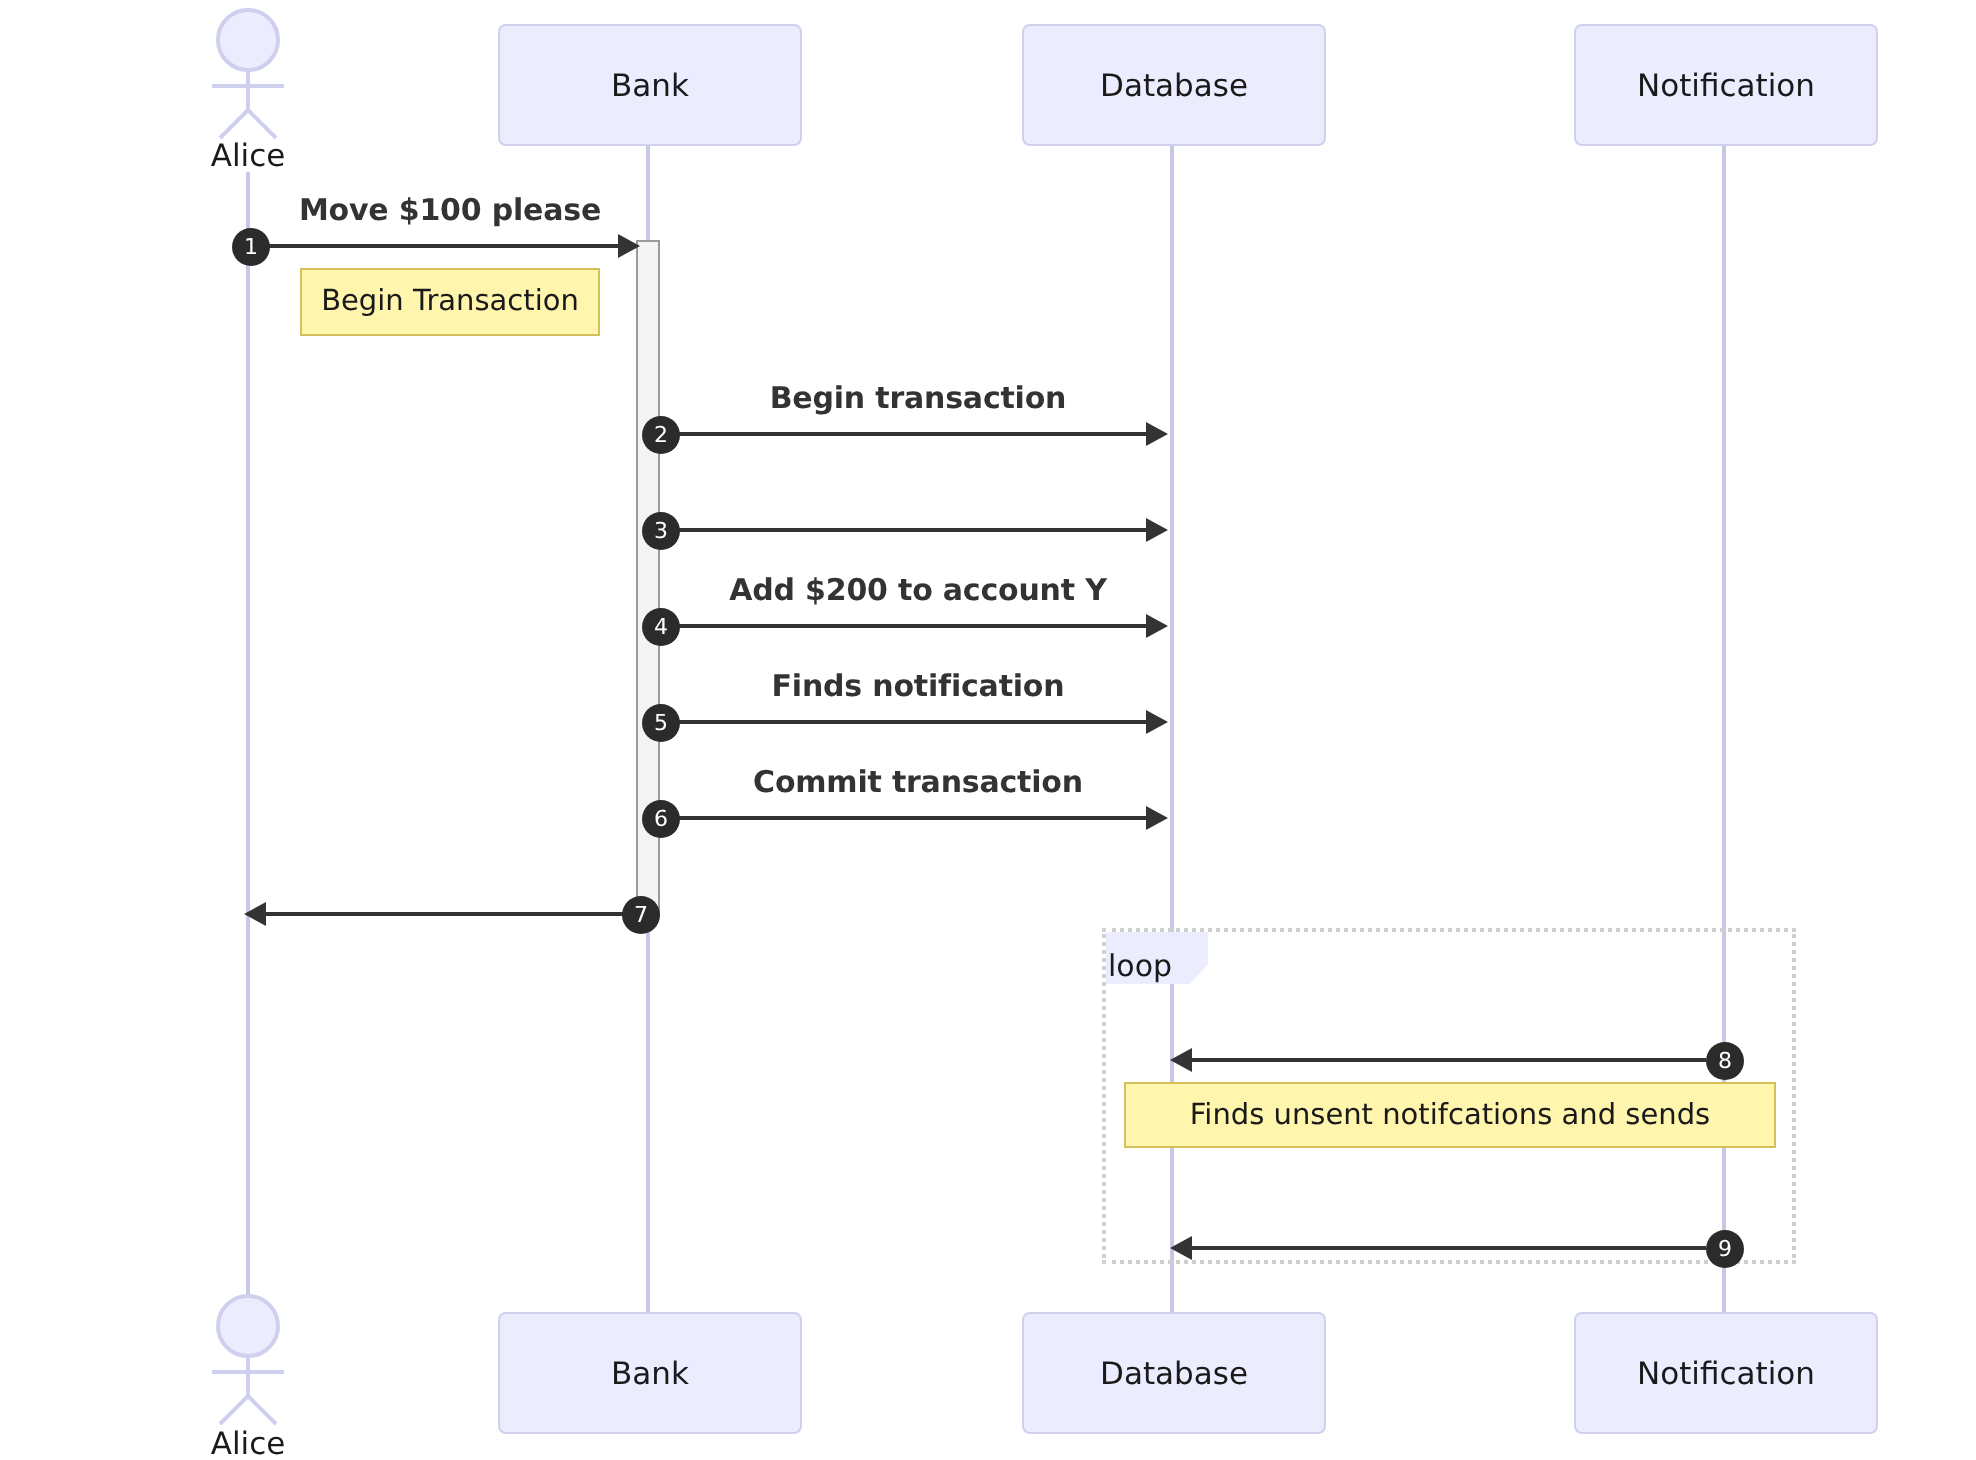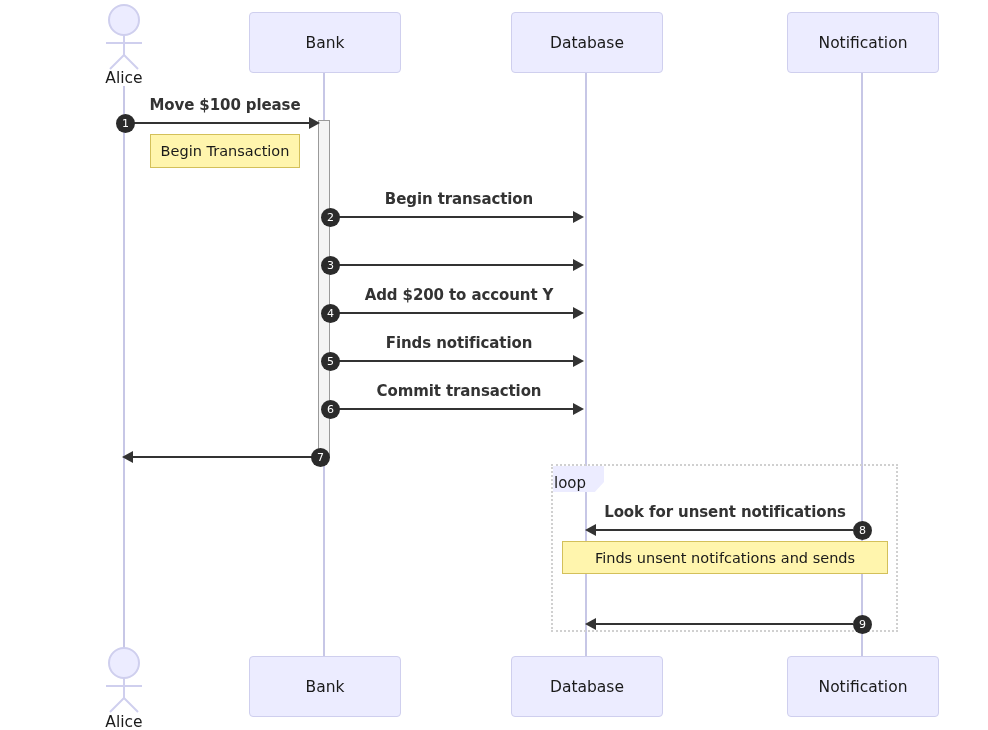--- a/index.html
+++ b/index.html
@@ -227,21 +227,20 @@
 
   <div class="arrow-line" style="left:133px; top:456px; width:180px;"></div>
   <div class="arrow-head left" style="left:122px; top:451px;"></div>
   <div class="seq-badge" style="left:311px; top:448px;">7</div>
 
   <div class="loop-frame" style="left:551px; top:464px; width:347px; height:168px;"></div>
   <div class="loop-tab" style="left:553px; top:466px; width:51px; height:26px;">
     <span class="loop-tab-label">loop</span>
   </div>
 
-  <div class="msg-label" style="left:600px; top:503px; width:250px;">Look for unsent notifications</div>
   <div class="arrow-line" style="left:596px; top:529px; width:257px;"></div>
   <div class="arrow-head left" style="left:585px; top:524px;"></div>
   <div class="seq-badge" style="left:853px; top:521px;">8</div>
 
   <div class="note-box" style="left:562px; top:541px; width:326px; height:33px;">
     <span class="note-text">Finds unsent notifcations and sends</span>
   </div>
 
   <div class="arrow-line" style="left:596px; top:623px; width:257px;"></div>
   <div class="arrow-head left" style="left:585px; top:618px;"></div>

